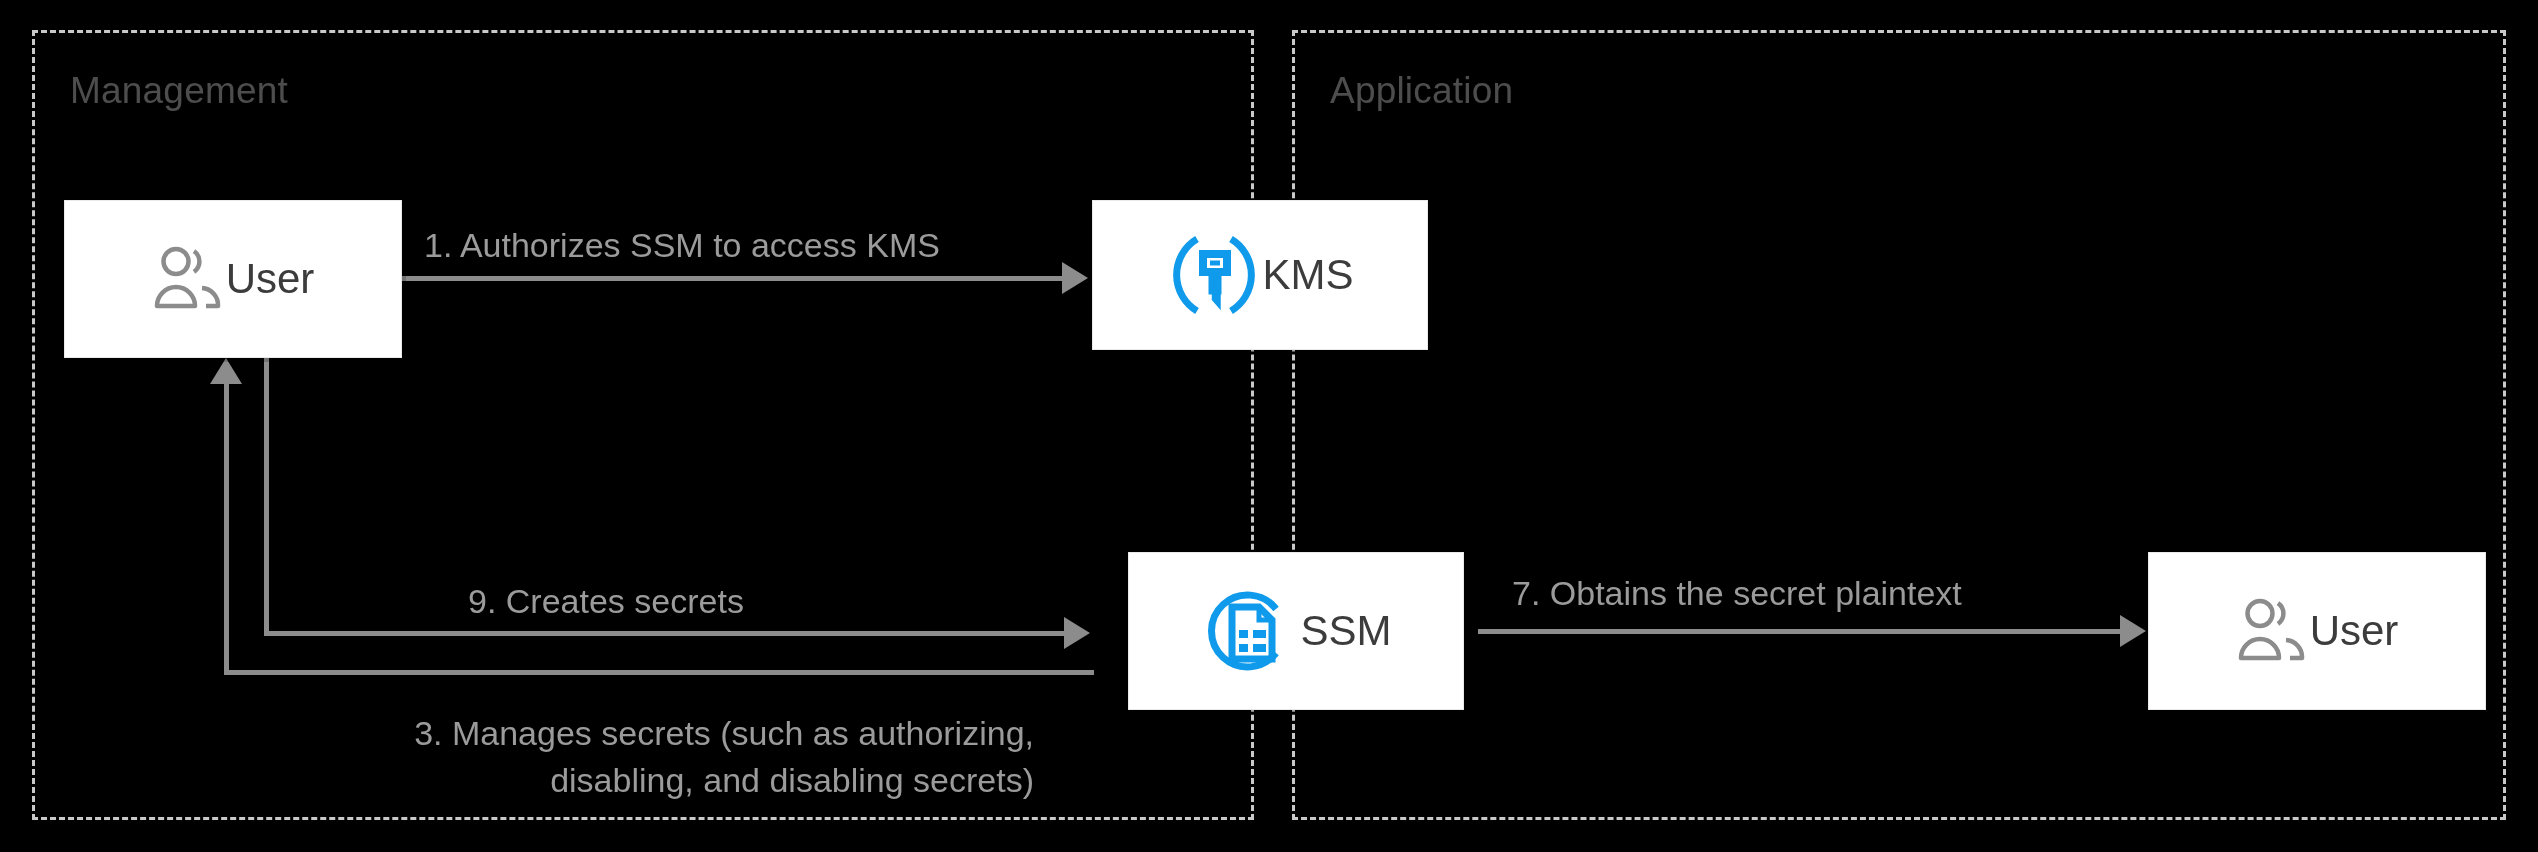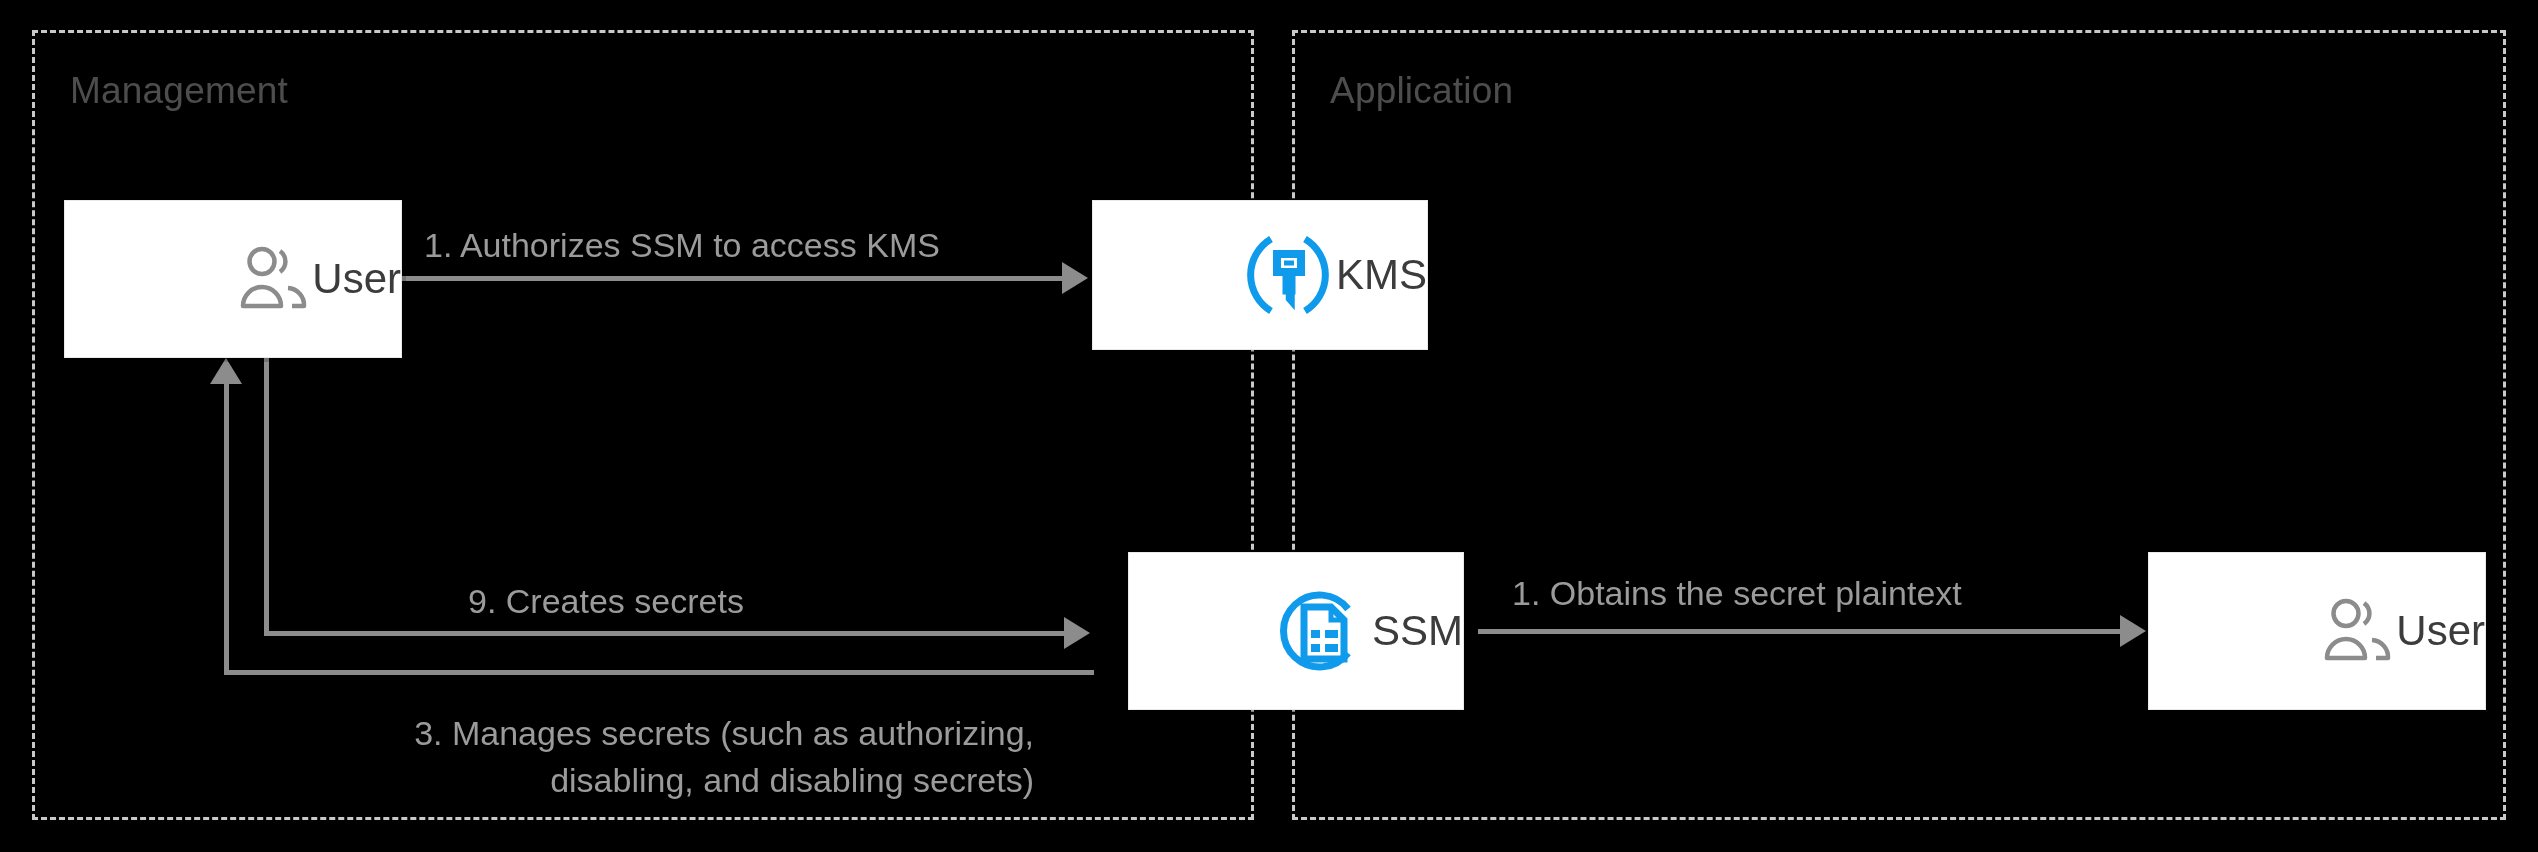--- a/index.html
+++ b/index.html
@@ -35,21 +35,21 @@
 
   
   .node {
     position: absolute;
     background: #ffffff;
     box-sizing: border-box;
     border: 1px solid #e9e9e9;
     box-shadow: 4px 4px 0 rgba(0,0,0,0.18);
     display: flex;
     align-items: center;
-    justify-content: flex-end;
+    justify-content: center;
   }
   .node-icon {
     display: block;
     flex: 0 0 auto;
     line-height: 0;
   }
   .node-label {
     color: #3c3c3c;
     font-size: 42px;
     font-weight: 400;
@@ -119,21 +119,21 @@
   <div class="conn-h" style="left:224px; top:670px; width:870px;"></div>
   <div class="conn-v" style="left:224px; top:382px; width:5px; height:292px;"></div>
   <div class="arrow-up" style="left:210px; top:358px;"></div>
   <div class="edge-label center" style="left:254px; top:710px; width:780px;">
     <div>3. Manages secrets (such as authorizing,</div>
     <div>disabling, and disabling secrets)</div>
   </div>
 
   <div class="conn-h" style="left:1478px; top:629px; width:642px;"></div>
   <div class="arrow-right" style="left:2120px; top:615px;"></div>
-  <div class="edge-label" style="left:1512px; top:570px;">1. Obtains the secret plaintext</div>
+  <div class="edge-label" style="left:1512px; top:570px;">7. Obtains the secret plaintext</div>
 
   <div class="node" style="left:64px; top:200px; width:338px; height:158px;">
     <span class="node-icon">
       <svg width="74" height="66" viewBox="0 0 74 66" xmlns="http://www.w3.org/2000/svg">
         <circle cx="24" cy="15.5" r="12.5" fill="none" stroke="#8c8c8c" stroke-width="4.5"></circle>
         <path d="M42 5.2 A12.5 12.5 0 0 1 42 25.8" fill="none" stroke="#8c8c8c" stroke-width="4.5" stroke-linecap="butt"></path>
         <path d="M5 60 A19 19 0 0 1 43 60 Z" fill="none" stroke="#8c8c8c" stroke-width="4.5" stroke-linejoin="round"></path>
         <path d="M50 42 A17 17 0 0 1 66 60 L54 60" fill="none" stroke="#8c8c8c" stroke-width="4.5" stroke-linejoin="round"></path>
       </svg>
     </span>

